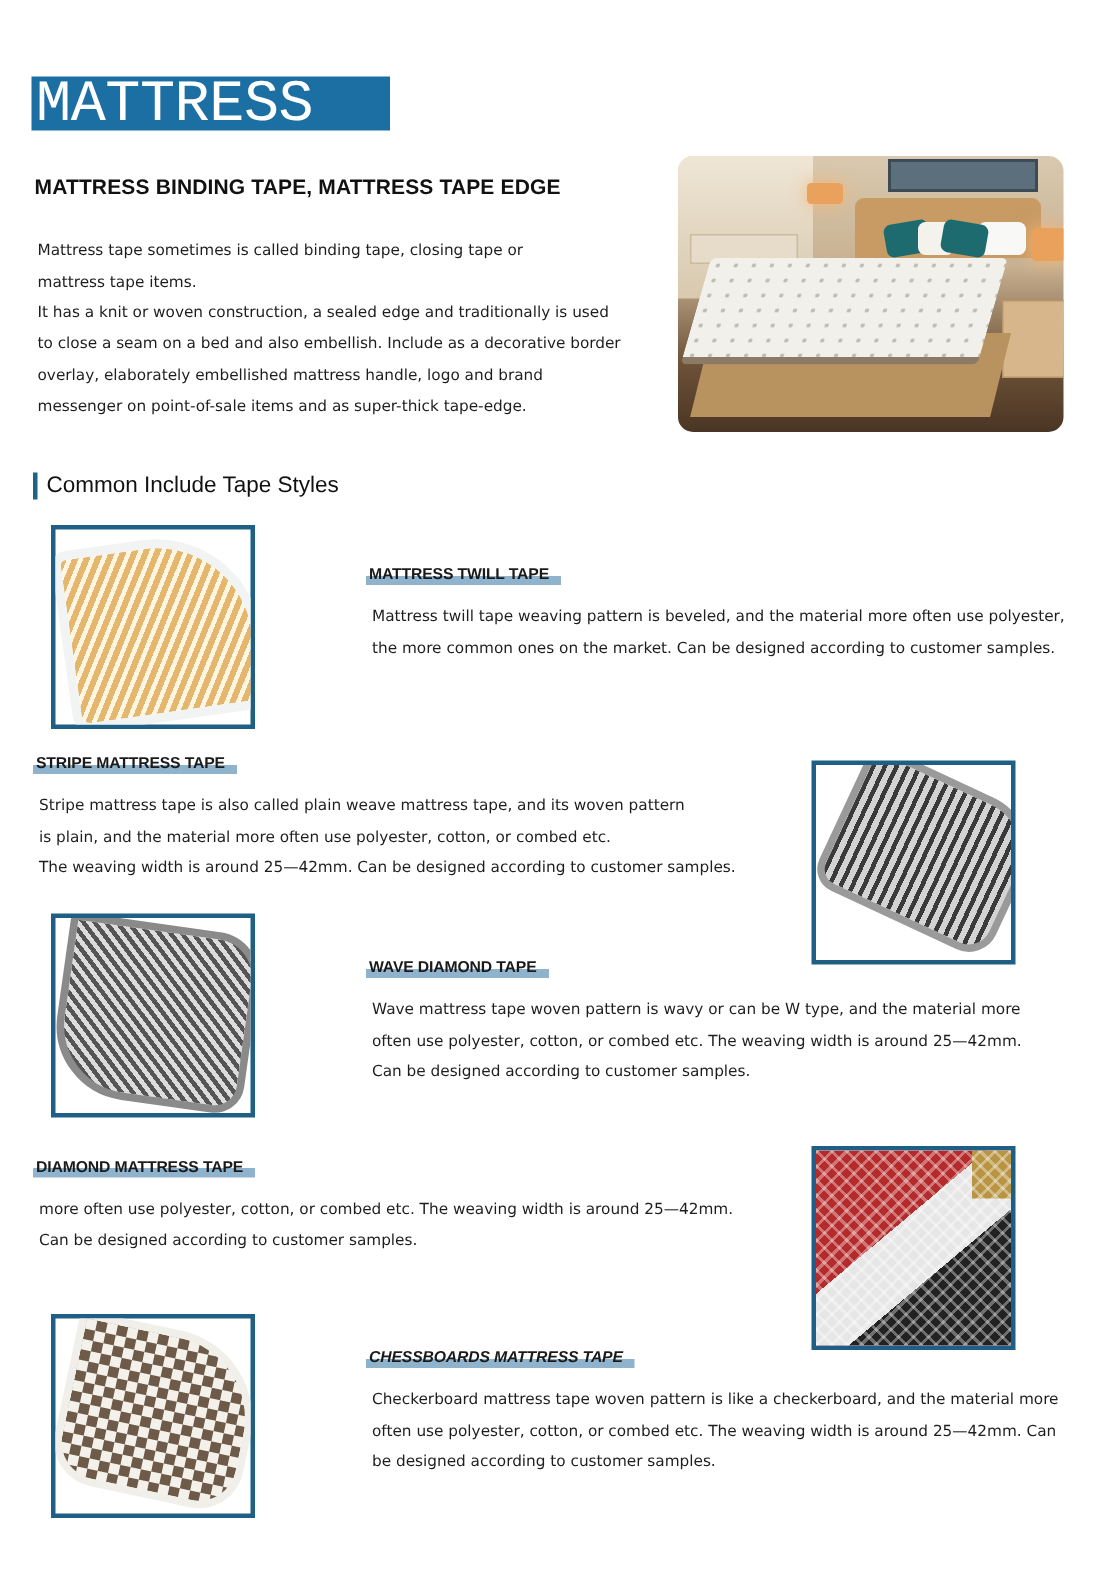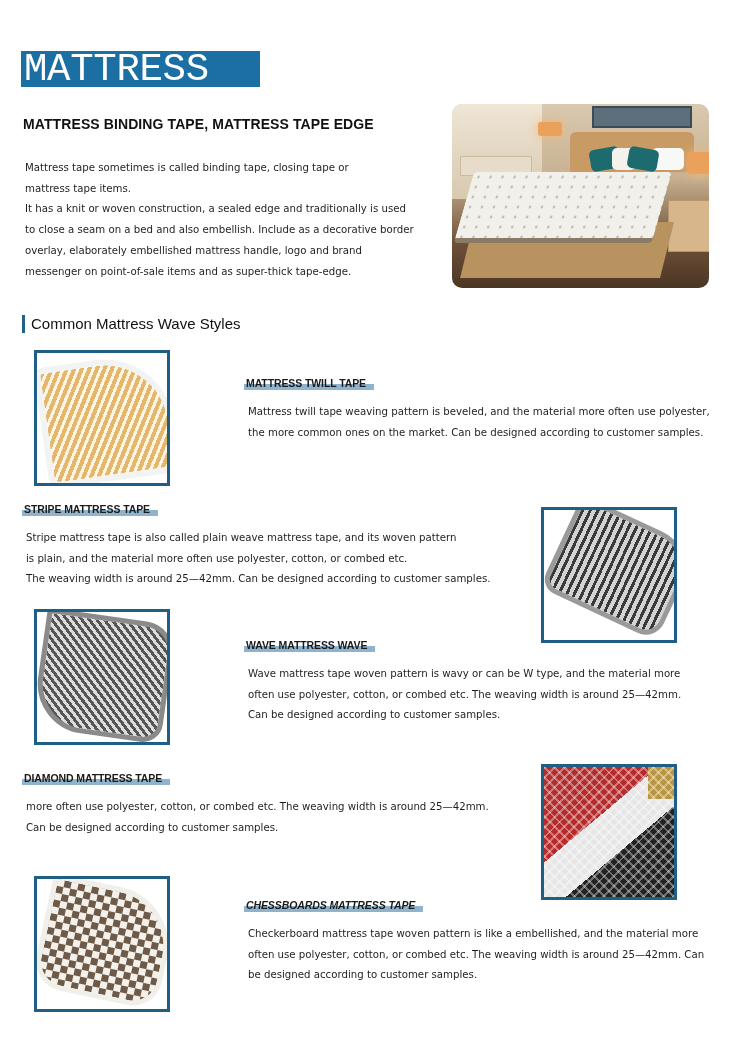--- a/index.html
+++ b/index.html
@@ -99,21 +99,21 @@
   <div class="nightstand"></div>
   <div class="lamp-r"></div>
   <div class="base"></div>
   <div class="mattress"></div>
   <div class="pillow p4"></div>
   <div class="pillow p1"></div>
   <div class="pillow p2"></div>
   <div class="pillow p3"></div>
 </div>
 
-<div class="abs section-title">Common Mattress Wave Styles</div>
+<div class="abs section-title">Common Include Tape Styles</div>
 
 <div class="abs frame" style="left:34px; top:350px; width:136px; height:136px;">
   <div class="twill-inner"></div>
 </div>
 <div class="abs tag" style="left:244px; top:377px;">MATTRESS TWILL TAPE</div>
 <div class="abs desc" style="left:248px; top:402px; width:480px;">
   <p>Mattress twill tape weaving pattern is beveled, and the material more often use polyester,</p>
   <p>the more common ones on the market. Can be designed according to customer samples.</p>
 </div>
 
@@ -123,21 +123,21 @@
   <p>is plain, and the material more often use polyester, cotton, or combed etc.</p>
   <p>The weaving width is around 25—42mm. Can be designed according to customer samples.</p>
 </div>
 <div class="abs frame" style="left:541px; top:507px; width:136px; height:136px;">
   <div class="stripe-inner"></div>
 </div>
 
 <div class="abs frame" style="left:34px; top:609px; width:136px; height:136px;">
   <div class="wave-inner"></div>
 </div>
-<div class="abs tag" style="left:244px; top:639px;">WAVE MATTRESS WAVE</div>
+<div class="abs tag" style="left:244px; top:639px;">WAVE DIAMOND TAPE</div>
 <div class="abs desc" style="left:248px; top:664px; width:470px;">
   <p>Wave mattress tape woven pattern is wavy or can be W type, and the material more</p>
   <p>often use polyester, cotton, or combed etc. The weaving width is around 25—42mm.</p>
   <p>Can be designed according to customer samples.</p>
 </div>
 
 <div class="abs tag" style="left:22px; top:772px;">DIAMOND MATTRESS TAPE</div>
 <div class="abs desc" style="left:26px; top:797px; width:480px;">
   <p>more often use polyester, cotton, or combed etc. The weaving width is around 25—42mm.</p>
   <p>Can be designed according to customer samples.</p>
@@ -146,16 +146,16 @@
   <div class="diamond-inner"></div>
   <div class="diamond-gold"></div>
   <div class="diamond-net"></div>
 </div>
 
 <div class="abs frame" style="left:34px; top:876px; width:136px; height:136px;">
   <div class="chess-inner"></div>
 </div>
 <div class="abs tag" style="left:244px; top:899px;font-style:italic;">CHESSBOARDS MATTRESS TAPE</div>
 <div class="abs desc" style="left:248px; top:924px; width:480px;">
-  <p>Checkerboard mattress tape woven pattern is like a embellished, and the material more</p>
+  <p>Checkerboard mattress tape woven pattern is like a checkerboard, and the material more</p>
   <p>often use polyester, cotton, or combed etc. The weaving width is around 25—42mm. Can</p>
   <p>be designed according to customer samples.</p>
 </div>
 
 </body></html>

